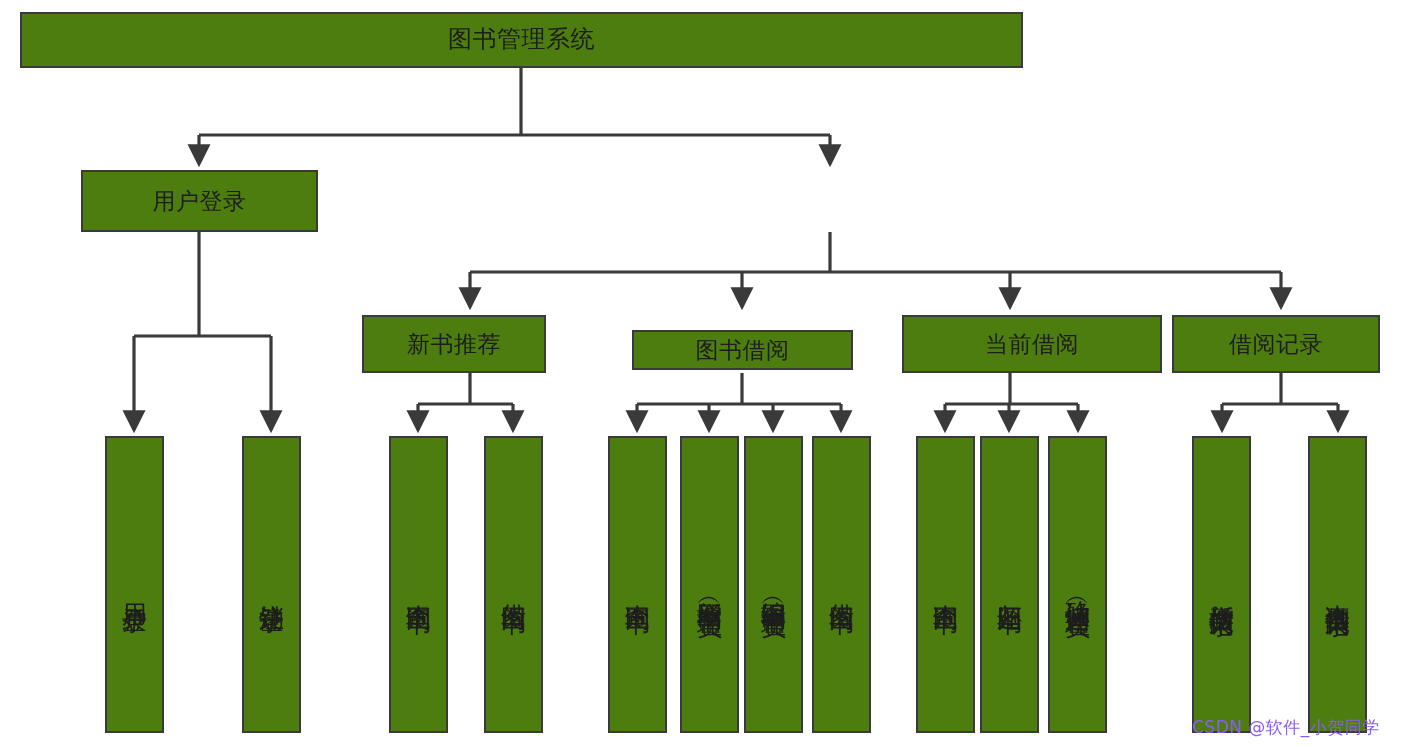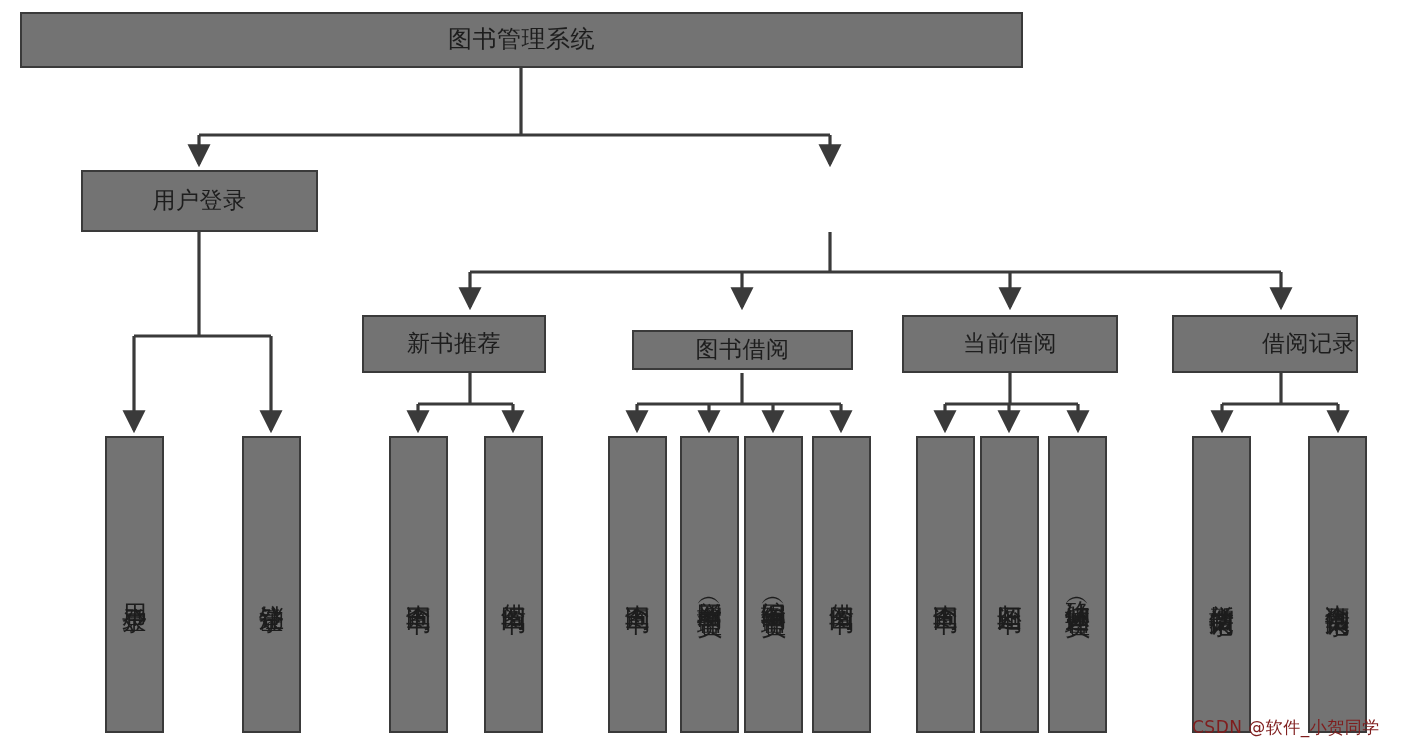--- a/index.html
+++ b/index.html
@@ -21,26 +21,25 @@
     position: absolute;
     left: 0;
     top: 0;
     width: 1405px;
     height: 747px;
   }
   .node {
     position: absolute;
     box-sizing: border-box;
     border: 2.5px solid #3a3a3a;
-    background: #737373;
+    background: #4d7c0f;
     display: flex;
     align-items: center;
     justify-content: center;
     color: #1b1b1b;
-    font-family: Liberation Serif, serif;
   }
   .node-label {
     display: block;
     text-align: center;
     line-height: 1.15;
     color: #1d1d1d;
   }
   .node.horizontal .node-label {
     font-size: 23px;
     letter-spacing: 0.5px;
@@ -63,21 +62,21 @@
     display: flex;
     align-items: center;
     justify-content: center;
   }
   .node.vertical.long .node-label {
     align-items: flex-start;
     padding-top: 2px;
   }
   .watermark {
     position: absolute;
-    color: #7f1d1d;
+    color: #8b5cf6;
     font-size: 17px;
     letter-spacing: 0.5px;
     white-space: nowrap;
     user-select: none;
   }
 </style>
 </head>
 <body>
 
 <div id="diagram-root">
@@ -139,24 +138,24 @@
   <div class="node horizontal" style="left:81px; top:170px; width:237px; height:62px;">
     <span class="node-label">用户登录</span>
   </div>
 
   <div class="node horizontal" style="left:362px; top:315px; width:184px; height:58px;">
     <span class="node-label">新书推荐</span>
   </div>
   <div class="node horizontal" style="left:632px; top:330px; width:221px; height:40px;">
     <span class="node-label">图书借阅</span>
   </div>
-  <div class="node horizontal" style="left:902px; top:315px; width:216px; height:58px;">
+  <div class="node horizontal" style="left:902px; top:315px; width:260px; height:58px;">
     <span class="node-label">当前借阅</span>
   </div>
-  <div class="node horizontal" style="left:1172px; top:315px; width:186px; height:58px;justify-content:flex-end;">
+  <div class="node horizontal" style="left:1172px; top:315px; width:208px; height:58px;">
     <span class="node-label">借阅记录</span>
   </div>
 
   <div class="node vertical" style="left:105px; top:436px; width:59px; height:297px;">
     <span class="node-label">用户登录</span>
   </div>
   <div class="node vertical" style="left:242px; top:436px; width:59px; height:297px;">
     <span class="node-label">注销登录</span>
   </div>
 

